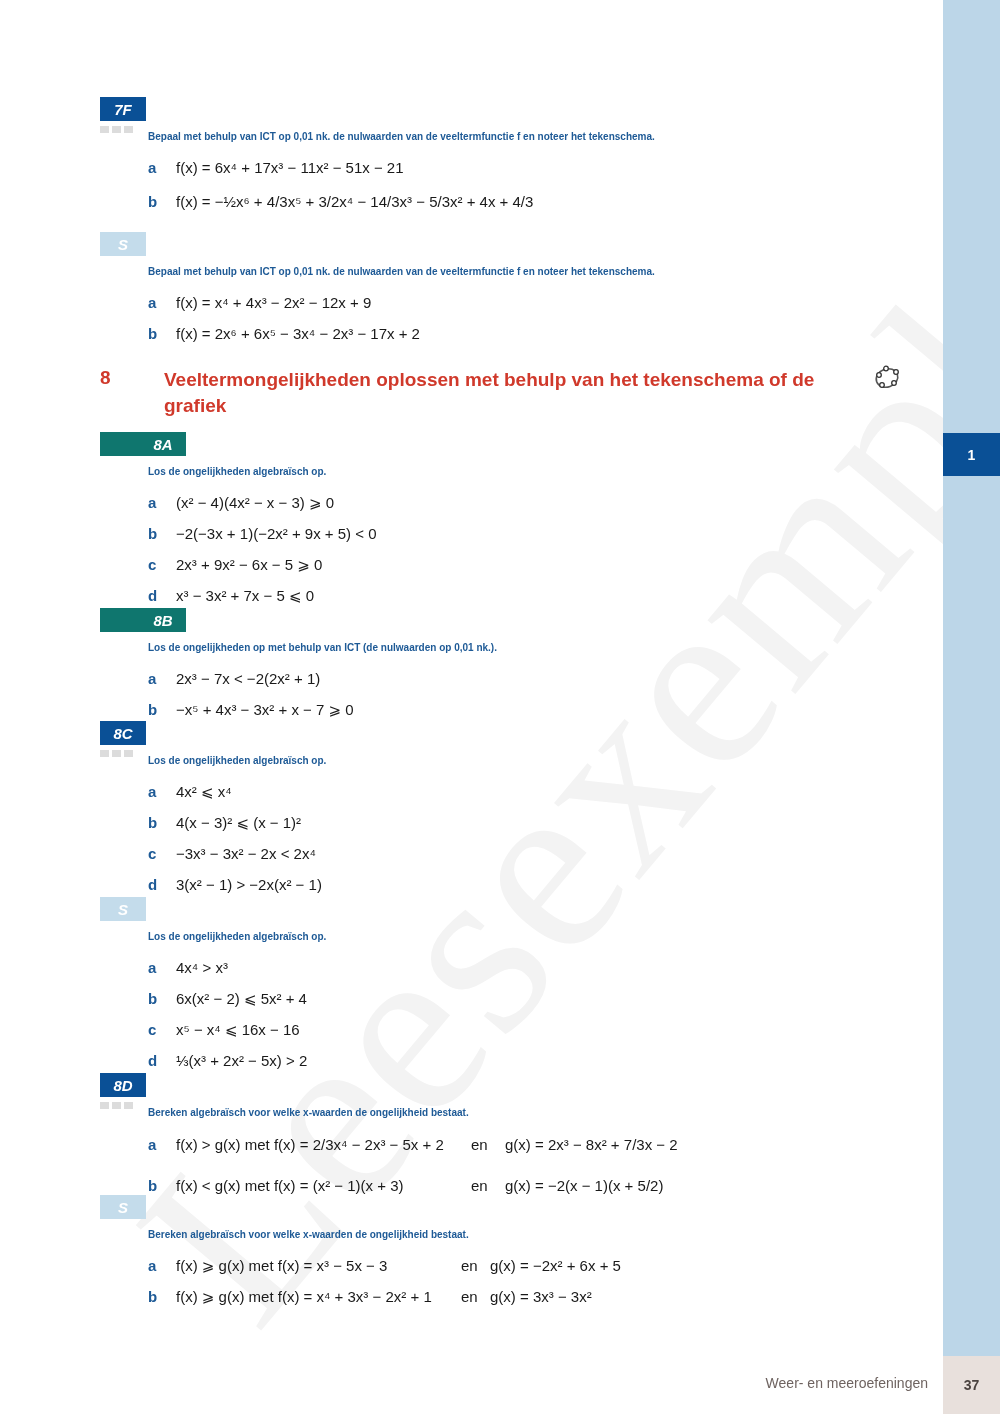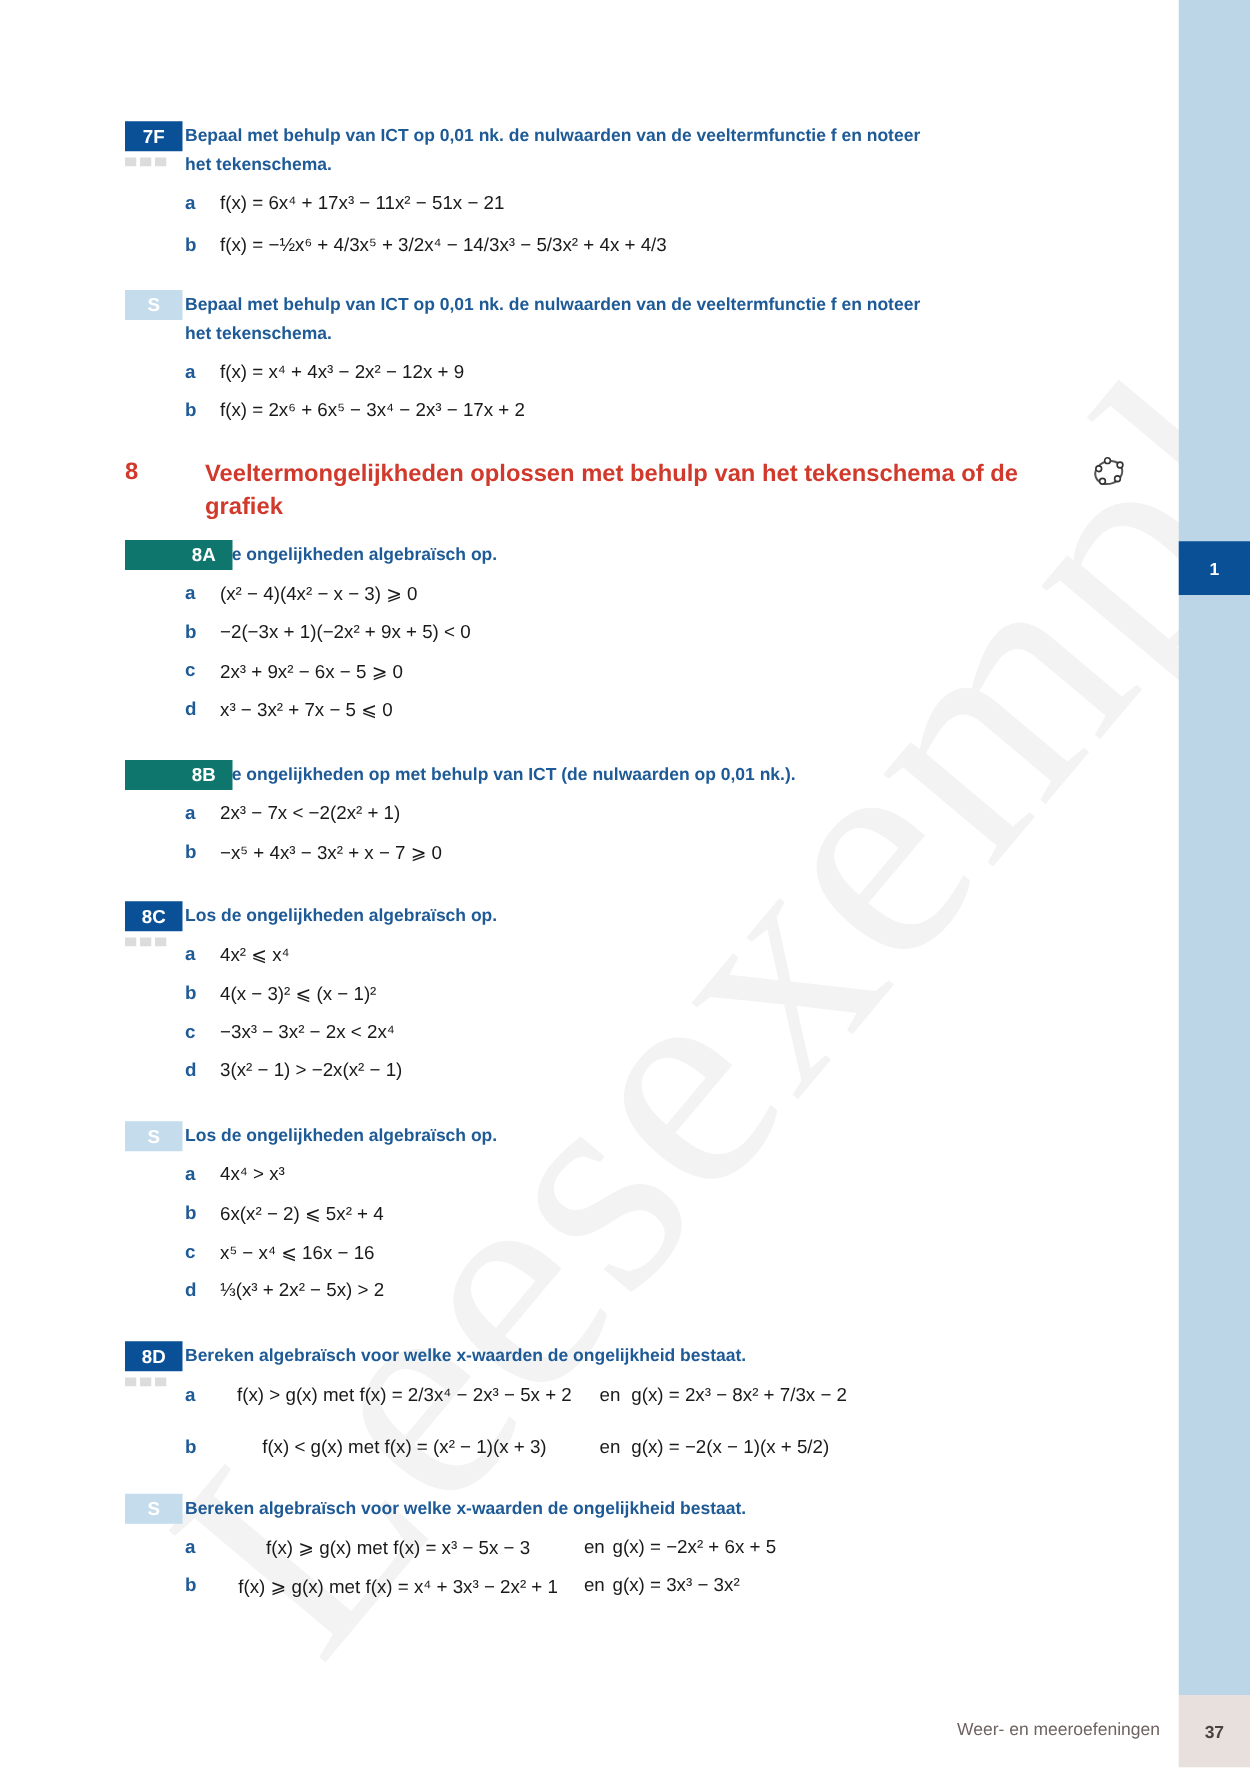--- a/index.html
+++ b/index.html
@@ -35,34 +35,35 @@
   }
   .footer-label {
     position:absolute; right:72px; top:1375px; font-size:14px; color:#6e6360; z-index:2;
   }
   .content { position:absolute; left:0; top:0; width:943px; z-index:2; }
 
   .exercise { position:absolute; left:100px; width:800px; }
   .badge {
     position:absolute; left:0; top:0; width:46px; height:24px;
     display:flex; align-items:center; justify-content:center;
-    color:#fff; font-weight:bold; font-size:15px;
+    color:#fff; font-weight:bold; font-size:15px;font-style:italic;
   }
   .badge.blue { background:#0a5096; }
   .badge.orange { background:#0f766e;padding-left:40px; }
   .badge.light { background:#c4dceb; }
   .dots { position:absolute; left:0; top:29px; display:flex; gap:3px; }
   .dots span { width:9px; height:7px; background:#dcdcdc; display:block; }
   .instruction {
-    margin-left:48px; color:#1e5a96; font-weight:bold; font-size:14px; line-height:23px;
+    margin-left:48px; color:#1e5a96; font-weight:bold; font-size:10px; line-height:23px;
     padding-top:0;
+    margin-top:28px;
   }
   .item { display:flex; margin-left:48px; height:31px; align-items:center; font-size:15px; }
   .item .lbl { width:28px; color:#1e5a96; font-weight:bold; }
-  .item .expr { color:#1a1a1a; white-space:nowrap;text-align:center; }
+  .item .expr { color:#1a1a1a; white-space:nowrap; }
   .item.tall { height:36px; }
 
   .section { position:absolute; left:100px; top:367px; width:740px; }
   .section .num { position:absolute; left:0; top:0; color:#d0392b; font-weight:bold; font-size:19px; }
   .section .title { margin-left:64px; color:#d0392b; font-weight:bold; font-size:19px; line-height:26px; }
   .geo-icon { position:absolute; left:872px; top:363px; width:30px; height:30px; z-index:2; }
 </style>
 </head>
 <body>
 

